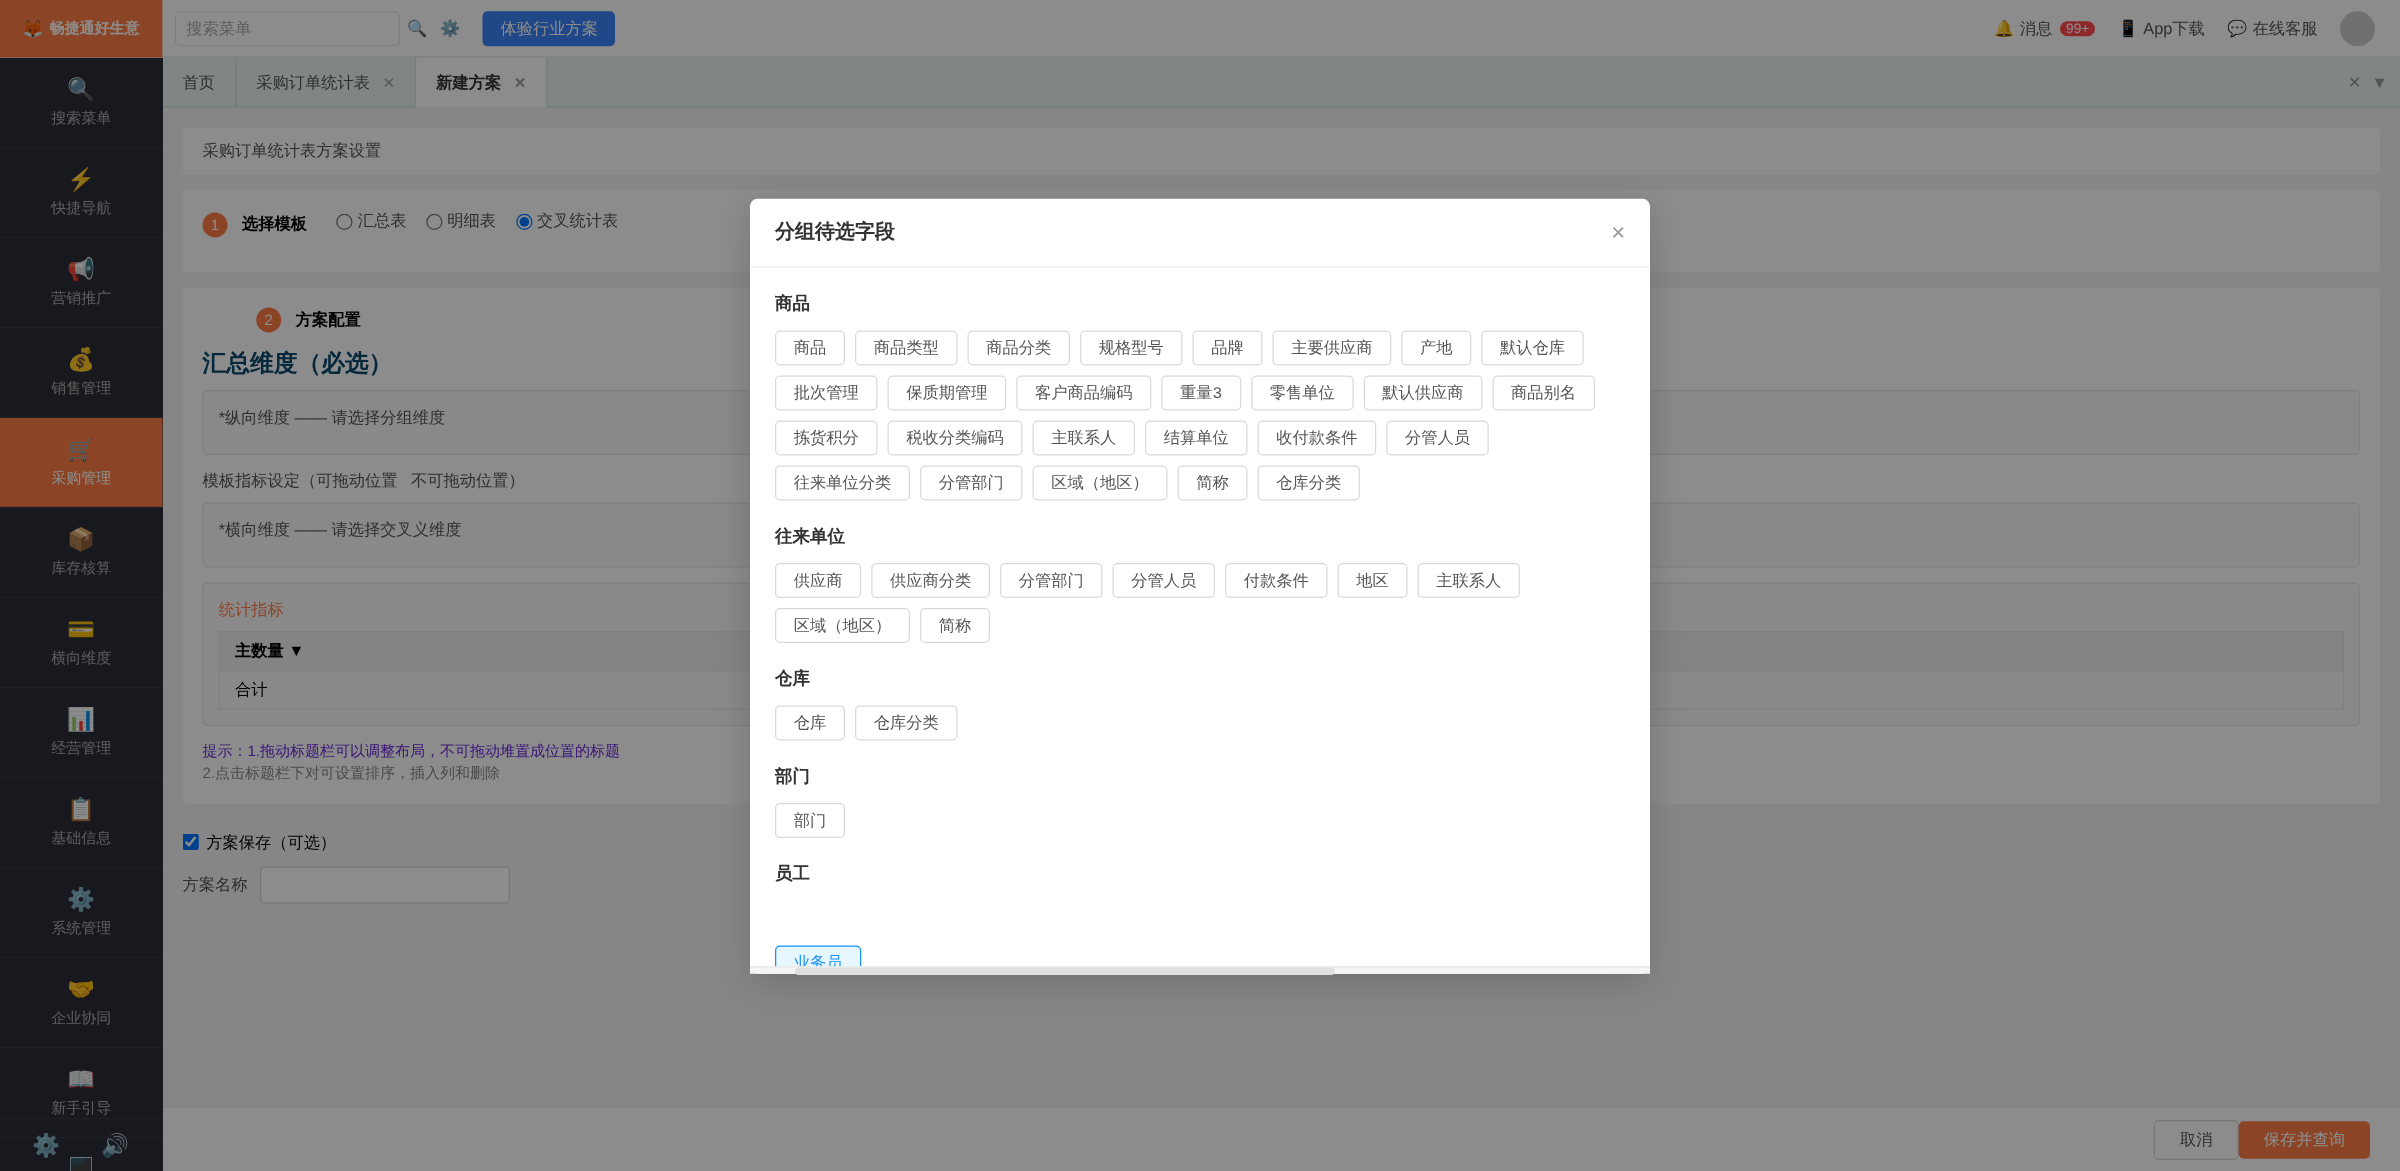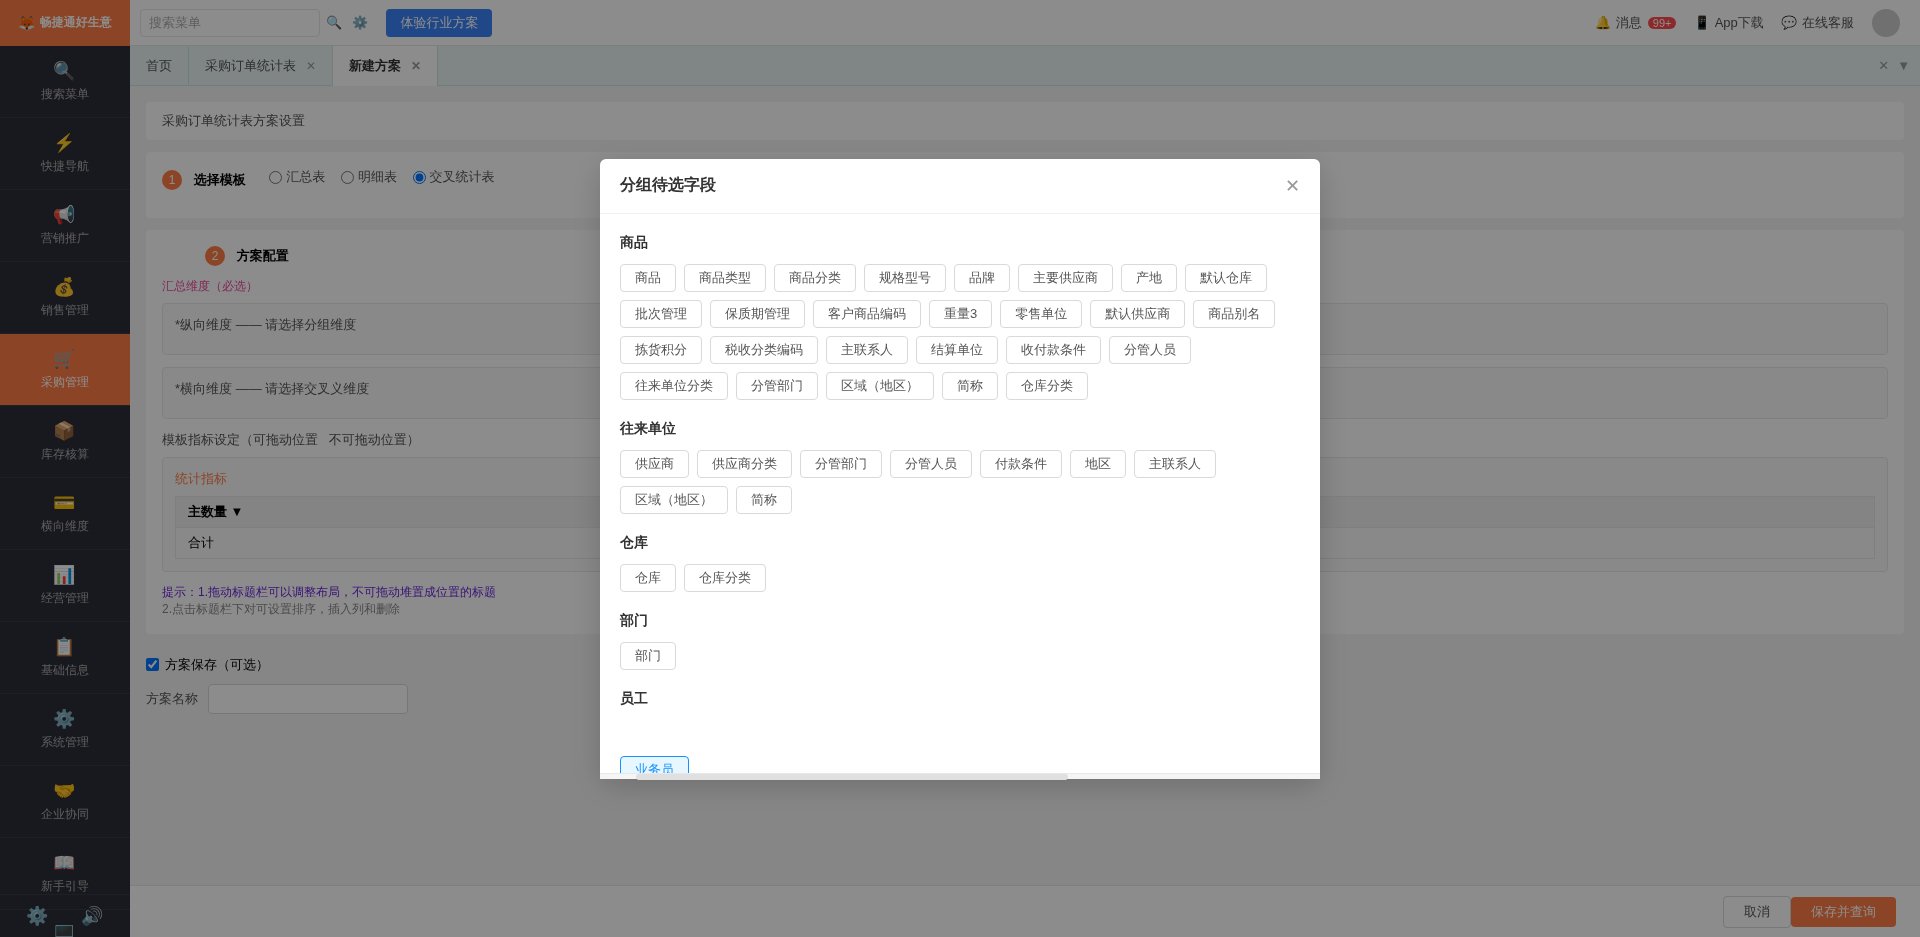--- a/index.html
+++ b/index.html
@@ -72,20 +72,21 @@
       position: fixed; top: 0; left: 0; right: 0; bottom: 0;
       background: rgba(0,0,0,0.45); z-index: 200;
       display: flex; align-items: center; justify-content: center;
     }
 
     
     .modal {
       background: #fff; border-radius: 6px; width: 720px; max-height: 620px;
       display: flex; flex-direction: column; box-shadow: 0 8px 32px rgba(0,0,0,0.18);
       position: relative;
+      font-family: Liberation Mono, monospace;
     }
     .modal-header {
       padding: 16px 20px; border-bottom: 1px solid #f0f0f0;
       display: flex; align-items: center; justify-content: space-between;
     }
     .modal-title { font-size: 16px; font-weight: bold; color: #333; }
     .modal-close { cursor: pointer; color: #999; font-size: 18px; }
     .modal-body { overflow-y: auto; padding: 20px; flex: 1; }
 
     
@@ -248,28 +249,28 @@
           <input type="radio" name="tpl" checked="" style=""> 交叉统计表
         </label>
       </span>
     </div>
   </div>
   <div class="bg-form">
     <div style="margin-bottom:12px;padding-left:43px;">
       <span class="step-badge">2</span>
       <span style="font-weight:bold;">方案配置</span>
     </div>
-    <div style="color:#ec4899;font-size:12px;margin-bottom:8px;">汇总维度（必选）</div>
+    <div style="color:#0c4a6e;font-size:19px;margin-bottom:8px;font-weight:bold;">汇总维度（必选）</div>
     <div style="padding:12px;background:#fafafa;border:1px solid #e8e8e8;border-radius:4px;margin-bottom:12px;">
       <div style="color:#555;margin-bottom:8px;">*纵向维度 —— 请选择分组维度</div>
     </div>
+    <div style="margin-bottom:8px;color:#555;">模板指标设定（可拖动位置 &nbsp; 不可拖动位置）</div>
     <div style="padding:12px;background:#fafafa;border:1px solid #e8e8e8;border-radius:4px;margin-bottom:12px;">
       <div style="color:#555;margin-bottom:8px;">*横向维度 —— 请选择交叉义维度</div>
     </div>
-    <div style="margin-bottom:8px;color:#555;">模板指标设定（可拖动位置 &nbsp; 不可拖动位置）</div>
     <div style="background:#fafafa;border:1px solid #e8e8e8;border-radius:4px;padding:12px;">
       <div style="margin-bottom:8px;color:#ff7d45;font-size:13px;">统计指标</div>
       <table style="border-collapse:collapse;width:100%;">
         <thead>
           <tr style="background:#f0f0f0;">
             <th style="padding:6px 12px;text-align:left;font-size:13px;border:1px solid #e8e8e8;">主数量 ▼</th>
             <th style="padding:6px 12px;text-align:left;font-size:13px;border:1px solid #e8e8e8;">金额</th>
           </tr>
         </thead>
         <tbody>

